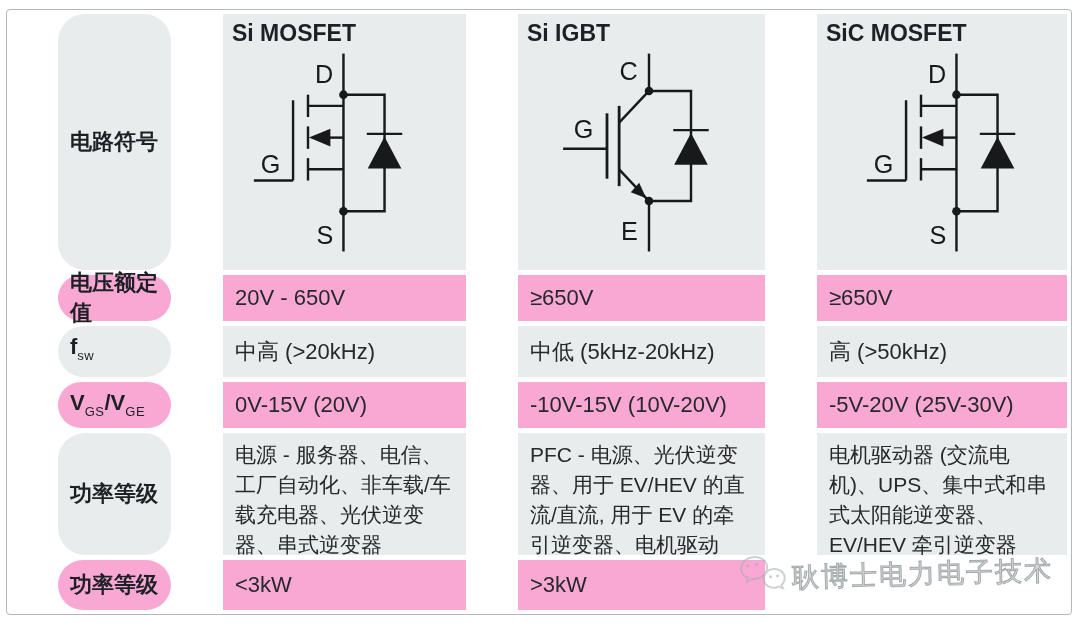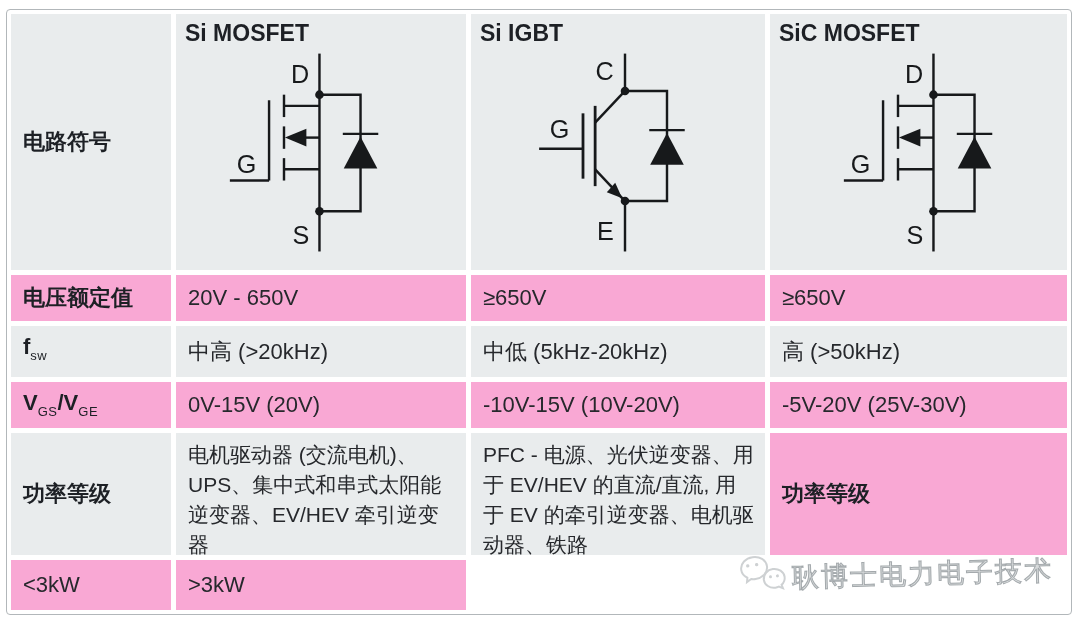--- a/index.html
+++ b/index.html
@@ -13,24 +13,24 @@
     position:absolute;left:6px;top:9px;width:1066px;height:606px;
     box-sizing:border-box;border:1px solid #b2b7ba;border-radius:4px;
     background:#ffffff;padding:4px;
   }
   .grid{
     display:grid;width:100%;height:100%;
     grid-template-columns:160px 290px 294px 1fr;
     grid-template-rows:256px 46px 51px 46px 122px 1fr;
     gap:5px;
   }
-  .cell{box-sizing:border-box;display:flex;align-items:center;padding:0 10px 0 12px;font-size:22px;}
+  .cell{box-sizing:border-box;display:flex;align-items:center;padding:0 10px 0 12px;font-size:22px;margin-left:47px;}
   .cell.gray{background:#e9eced;}
   .cell.light{background:#f9a8d4;}
-  .rowhead{font-weight:bold;color:#1d2025;}
+  .rowhead{font-weight:bold;color:#1d2025;border-radius:27px;}
   .sym-cell{position:relative;display:block;padding:0;}
   .col-header{
     position:absolute;top:6px;left:9px;font-size:23px;font-weight:bold;color:#1d2025;
   }
   .sym-box{position:absolute;left:0;right:0;top:34px;display:flex;justify-content:center;}
   .sym-shift-left{transform:translateX(-16px);}
   svg.symbol{display:block;}
   svg.symbol text{
     font-family:"Liberation Sans","DejaVu Sans",sans-serif;
     font-size:27px;fill:#17191b;
@@ -153,22 +153,23 @@
     <div class="cell gray">高 (&gt;50kHz)</div>
 
     <div class="cell light rowhead vg-head">
       <span><span>V</span><span class="sub">GS</span><span>/V</span><span class="sub">GE</span></span>
     </div>
     <div class="cell light">0V-15V (20V)</div>
     <div class="cell light">-10V-15V (10V-20V)</div>
     <div class="cell light">-5V-20V (25V-30V)</div>
 
     <div class="cell gray rowhead">功率等级</div>
+    <div class="cell gray apps-cell">电源 - 服务器、电信、工厂自动化、非车载/车载充电器、光伏逆变器、串式逆变器</div>
+    <div class="cell gray apps-cell">PFC - 电源、光伏逆变器、用于 EV/HEV 的直流/直流, 用于 EV 的牵引逆变器、电机驱动器、铁路</div>
     <div class="cell gray apps-cell">电机驱动器 (交流电机)、UPS、集中式和串式太阳能逆变器、EV/HEV 牵引逆变器</div>
-    <div class="cell gray apps-cell">PFC - 电源、光伏逆变器、用于 EV/HEV 的直流/直流, 用于 EV 的牵引逆变器、电机驱动器、铁路</div>
 
     <div class="cell light rowhead">功率等级</div>
     <div class="cell light">&lt;3kW</div>
     <div class="cell light">&gt;3kW</div>
 
   </div>
 </div>
 
 <div class="watermark">
   <svg class="wm-icon" width="48" height="46" viewBox="0 0 48 46">

